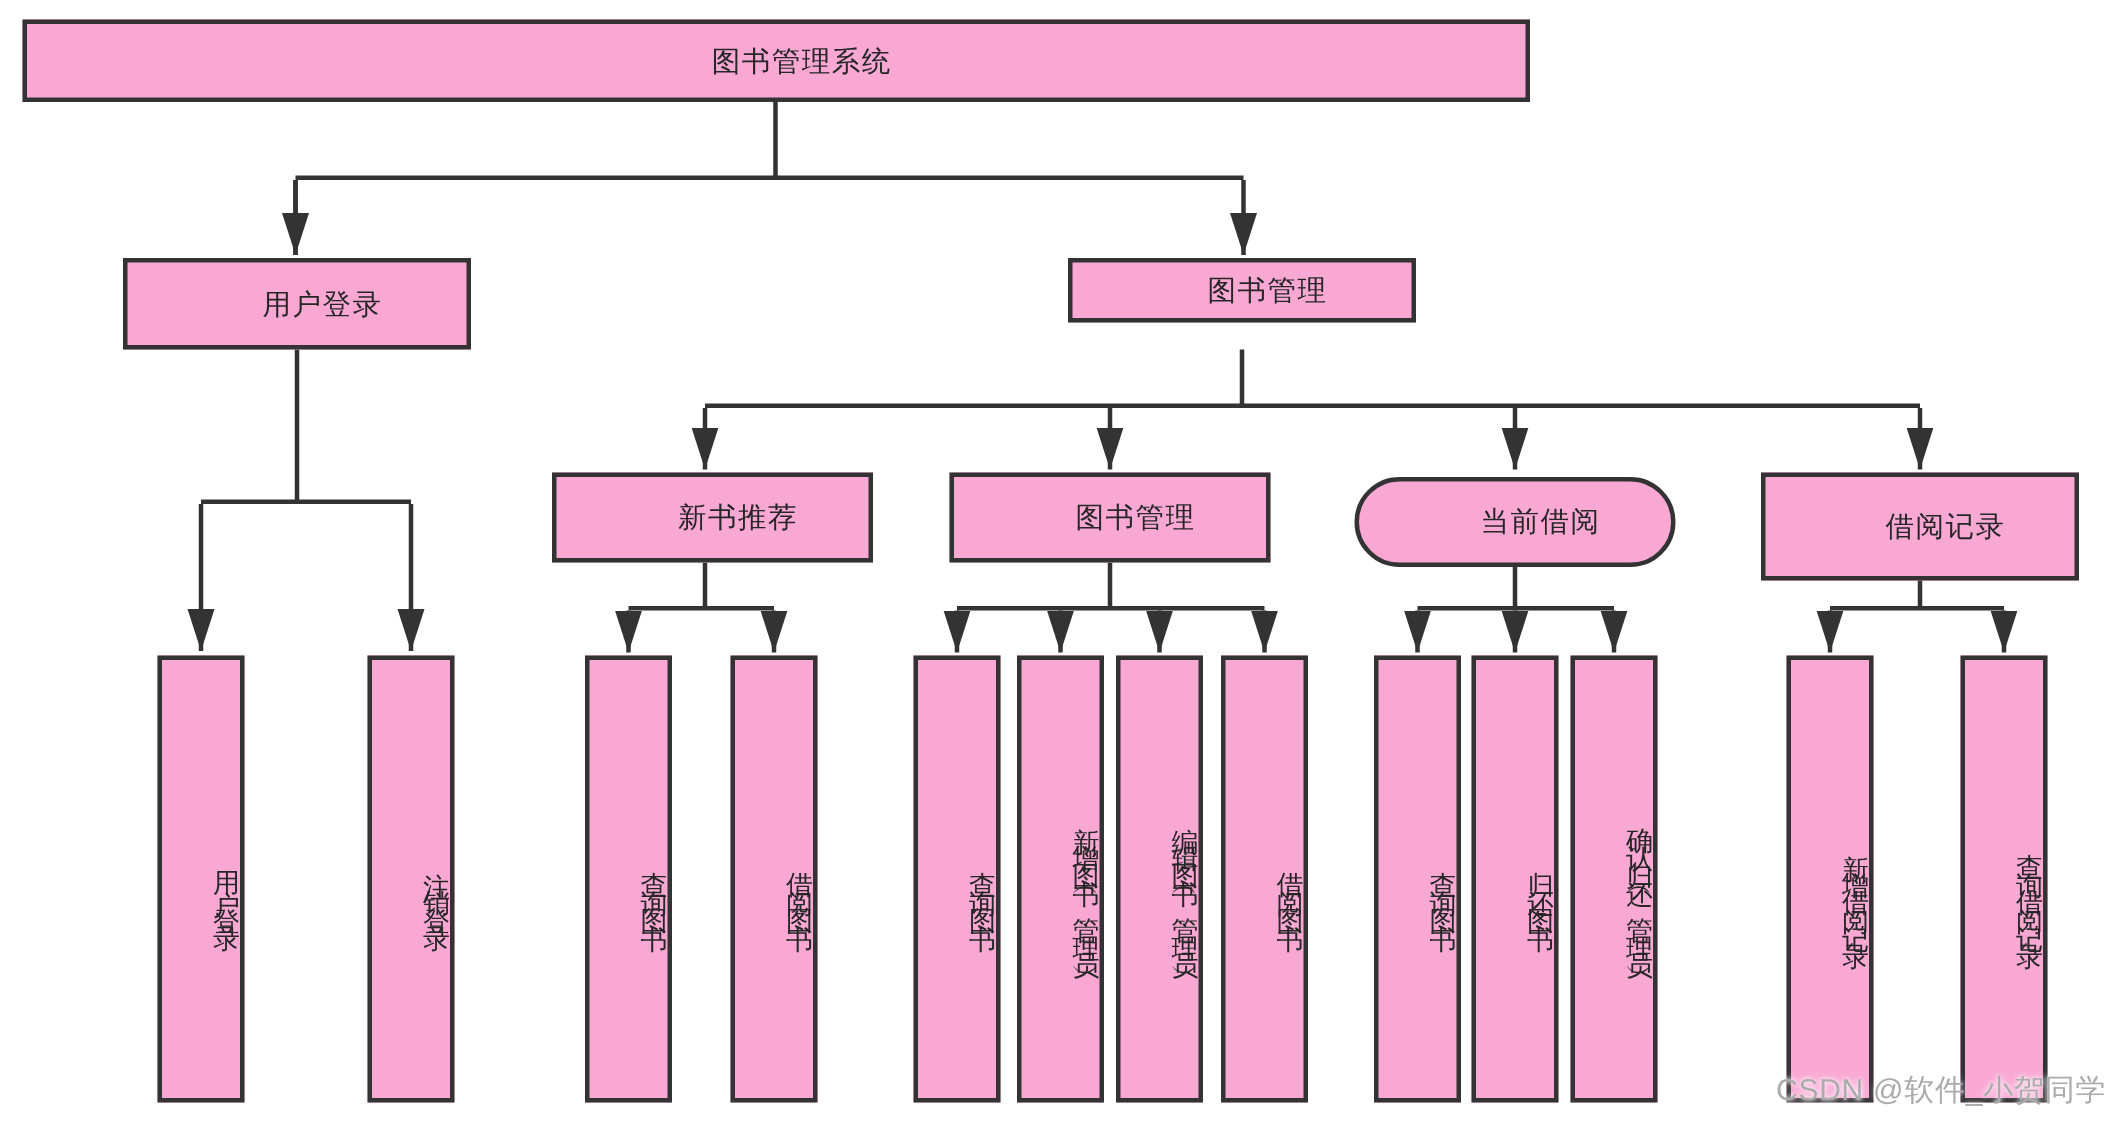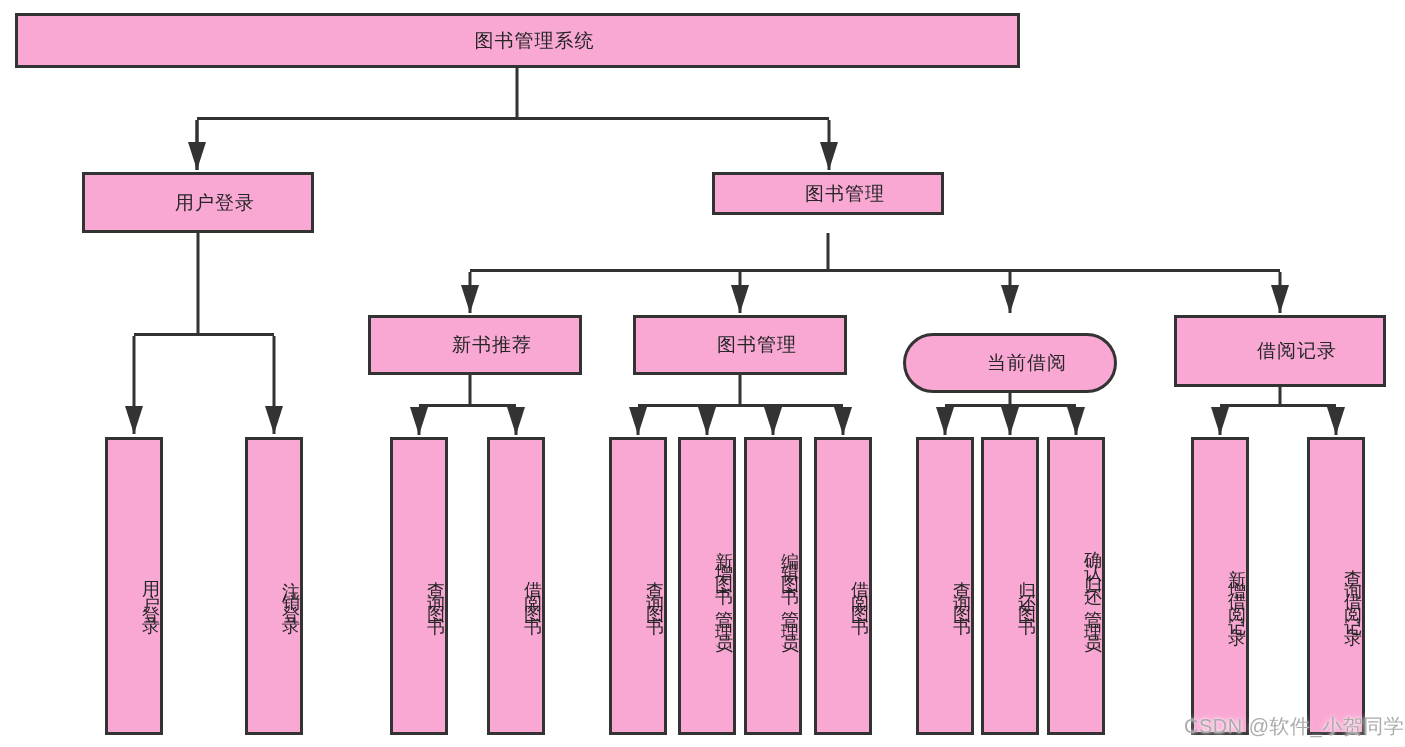--- a/index.html
+++ b/index.html
@@ -103,21 +103,21 @@
     </g>
   </svg>
 
   <div class="node" style="left:15px; top:13px; width:1005px; height:55px;">图书管理系统</div>
 
   <div class="node" style="left:82px; top:172px; width:232px; height:61px;">用户登录</div>
   <div class="node" style="left:712px; top:172px; width:232px; height:43px;">图书管理</div>
 
   <div class="node" style="left:368px; top:315px; width:214px; height:60px;">新书推荐</div>
   <div class="node" style="left:633px; top:315px; width:214px; height:60px;">图书管理</div>
-  <div class="node" style="left:903px; top:333px; width:214px; height:60px;border-radius:30px;">当前借阅</div>
+  <div class="node" style="left:903px; top:318px; width:214px; height:60px;border-radius:30px;">当前借阅</div>
   <div class="node" style="left:1174px; top:315px; width:212px; height:72px;">借阅记录</div>
 
   <div class="node vnode" style="left:105px; top:437px; width:58px; height:298px;">
     <span class="vtext">用户登录</span>
   </div>
   <div class="node vnode" style="left:245px; top:437px; width:58px; height:298px;">
     <span class="vtext">注销登录</span>
   </div>
 
   <div class="node vnode" style="left:390px; top:437px; width:58px; height:298px;">

